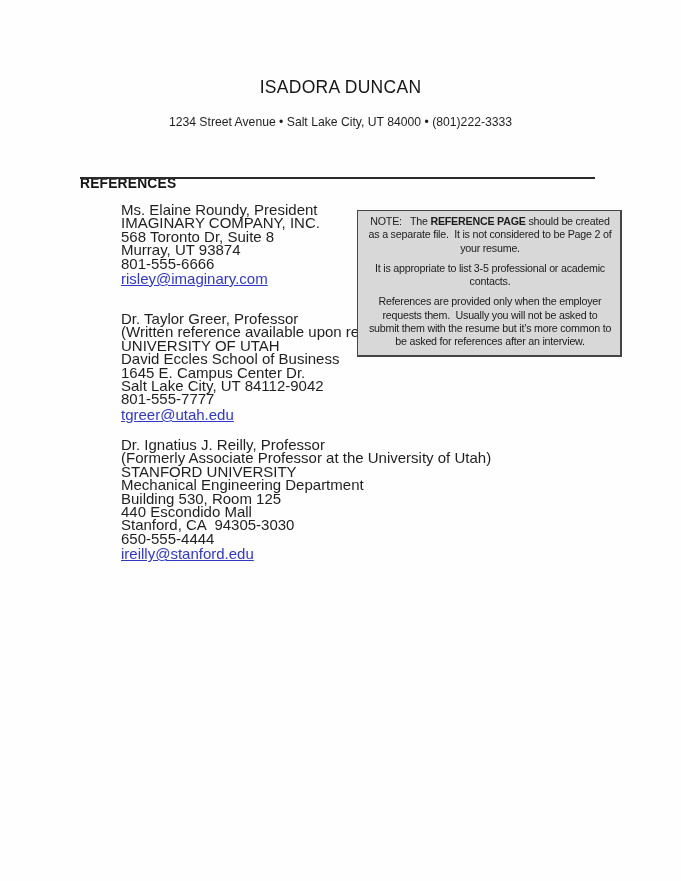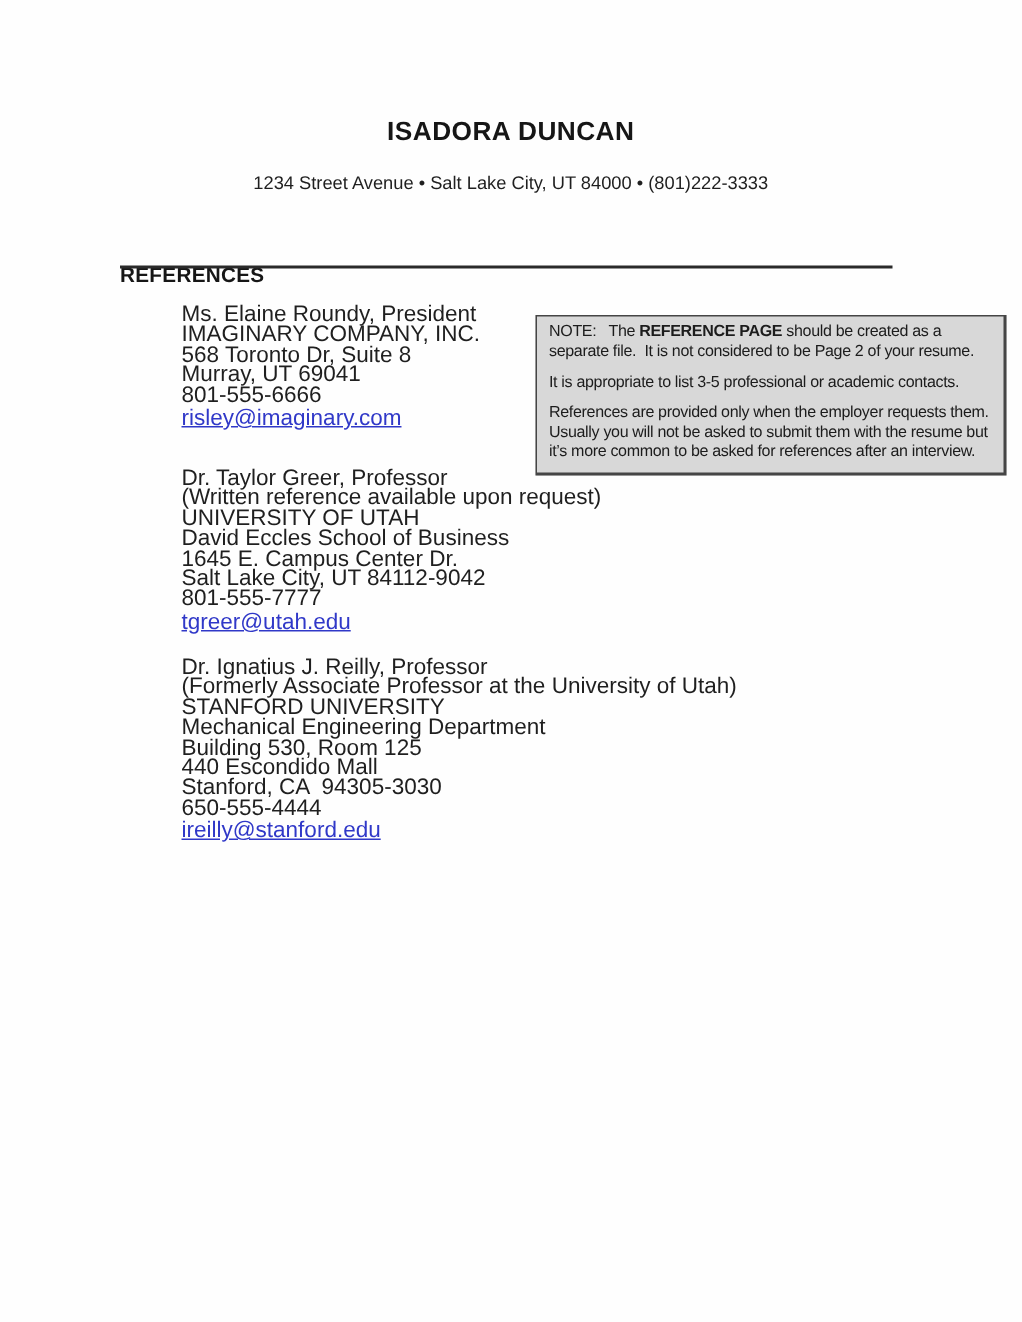--- a/index.html
+++ b/index.html
@@ -20,21 +20,21 @@
   
   .doc-header {
     position: absolute;
     top: 77px;
     left: 0;
     right: 0;
     text-align: center;
   }
   .person-name {
     font-size: 17.5px;
-    font-weight: bold;
+    font-weight: normal;
     letter-spacing: 0.3px;
     line-height: 21px;
     color: #161616;
   }
   .contact-line {
     margin-top: 18px;
     font-size: 12.2px;
     line-height: 13.4px;
     white-space: pre;
   }
@@ -87,26 +87,27 @@
     white-space: pre;
   }
   .ref-line.italic { }
   .ref-line.link { display: inline-block; }
 
   
   .note-box {
     position: absolute;
     left: 357px;
     top: 210px;
-    width: 314px;
+    width: 265px;
     background: #d8d8d8;
     border: 1px solid #454545;
     border-right-width: 2px;
     border-bottom-width: 2px;
     padding: 4px 6px 6px 8px;
+    text-align: center;
   }
   .note-para {
     font-size: 10.7px;
     letter-spacing: -0.22px;
     line-height: 13.3px;
     margin: 0 0 7px 0;
     white-space: pre-wrap;
     color: #1c1c1c;
   }
   .note-para:last-child { margin-bottom: 0; }
@@ -119,21 +120,21 @@
 
   <div class="doc-header">
     <div class="person-name">ISADORA DUNCAN</div>
     <div class="contact-line">1234 Street Avenue • Salt Lake City, UT 84000 • (801)222-3333</div>
   </div>
 
   <div class="section-heading">REFERENCES</div>
   <div class="heading-rule"></div>
 
   <div class="ref-list">
-      <div class="ref-block ref-0"><div class="ref-line normal">Ms. Elaine Roundy, President</div><div class="ref-line normal">IMAGINARY COMPANY, INC.</div><div class="ref-line normal">568 Toronto Dr, Suite 8</div><div class="ref-line normal">Murray, UT 69041</div><div class="ref-line normal">801-555-6666</div><a href="#" class="ref-line link">risley@imaginary.com</a><br></div>
+      <div class="ref-block ref-0"><div class="ref-line normal">Ms. Elaine Roundy, President</div><div class="ref-line normal">IMAGINARY COMPANY, INC.</div><div class="ref-line normal">568 Toronto Dr, Suite 8</div><div class="ref-line normal">Murray, UT 93874</div><div class="ref-line normal">801-555-6666</div><a href="#" class="ref-line link">risley@imaginary.com</a><br></div>
       <div class="ref-block ref-1"><div class="ref-line normal">Dr. Taylor Greer, Professor</div><div class="ref-line italic">(Written reference available upon request)</div><div class="ref-line normal">UNIVERSITY OF UTAH</div><div class="ref-line normal">David Eccles School of Business</div><div class="ref-line normal">1645 E. Campus Center Dr.</div><div class="ref-line normal">Salt Lake City, UT 84112-9042</div><div class="ref-line normal">801-555-7777</div><a href="#" class="ref-line link">tgreer@utah.edu</a><br></div>
       <div class="ref-block ref-2"><div class="ref-line normal">Dr. Ignatius J. Reilly, Professor</div><div class="ref-line italic">(Formerly Associate Professor at the University of Utah)</div><div class="ref-line normal">STANFORD UNIVERSITY</div><div class="ref-line normal">Mechanical Engineering Department</div><div class="ref-line normal">Building 530, Room 125</div><div class="ref-line normal">440 Escondido Mall</div><div class="ref-line normal">Stanford, CA  94305-3030</div><div class="ref-line normal">650-555-4444</div><a href="#" class="ref-line link">ireilly@stanford.edu</a><br></div>
     </div>
 
   <aside class="note-box">
     <p class="note-para"><span>NOTE:   The </span><b>REFERENCE PAGE</b><span> should be created as a separate file.  It is not considered to be Page 2 of your resume.</span></p>
     <p class="note-para">It is appropriate to list 3-5 professional or academic contacts.</p>
     <p class="note-para">References are provided only when the employer requests them.  Usually you will not be asked to submit them with the resume but it’s more common to be asked for references after an interview.</p>
   </aside>
 

